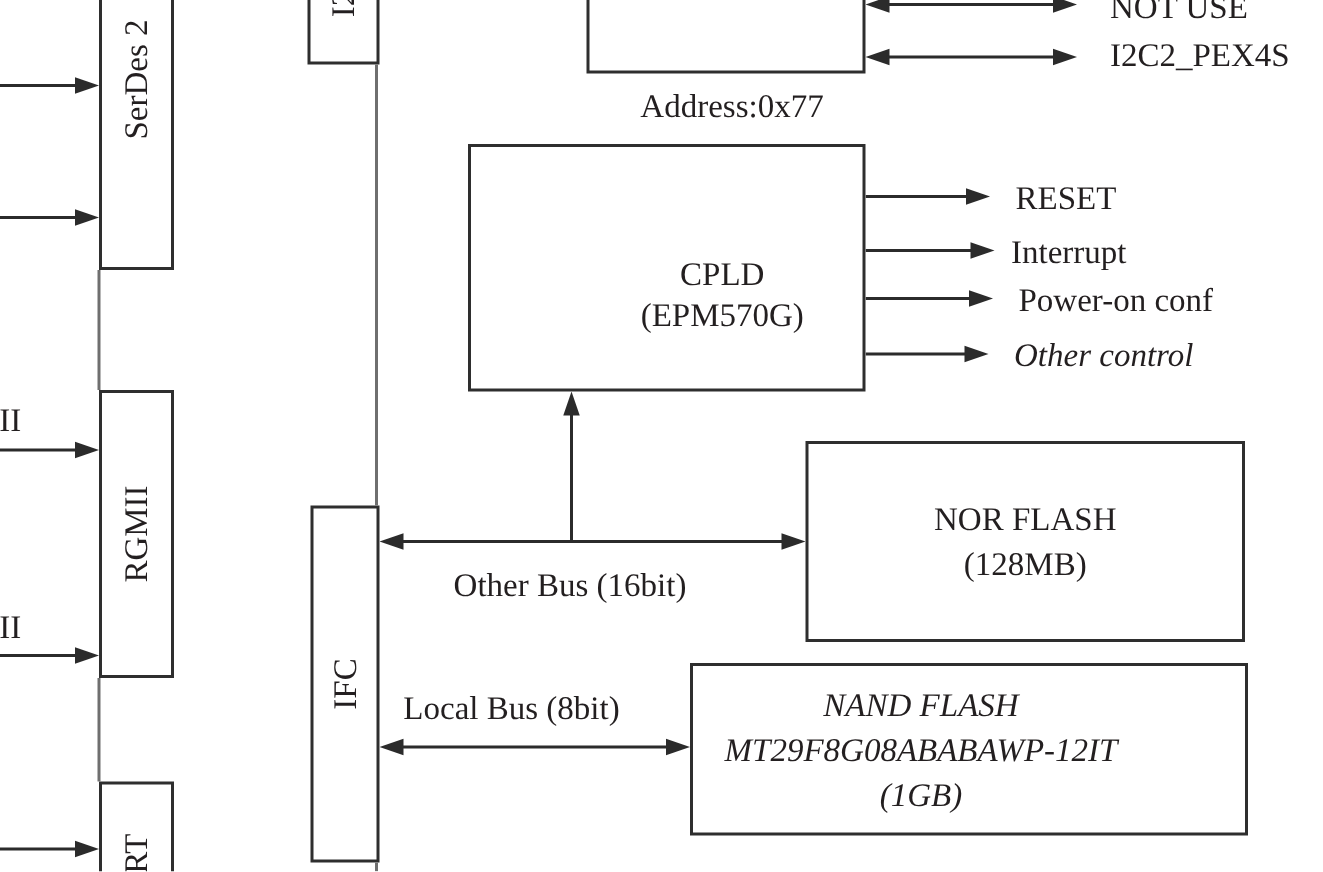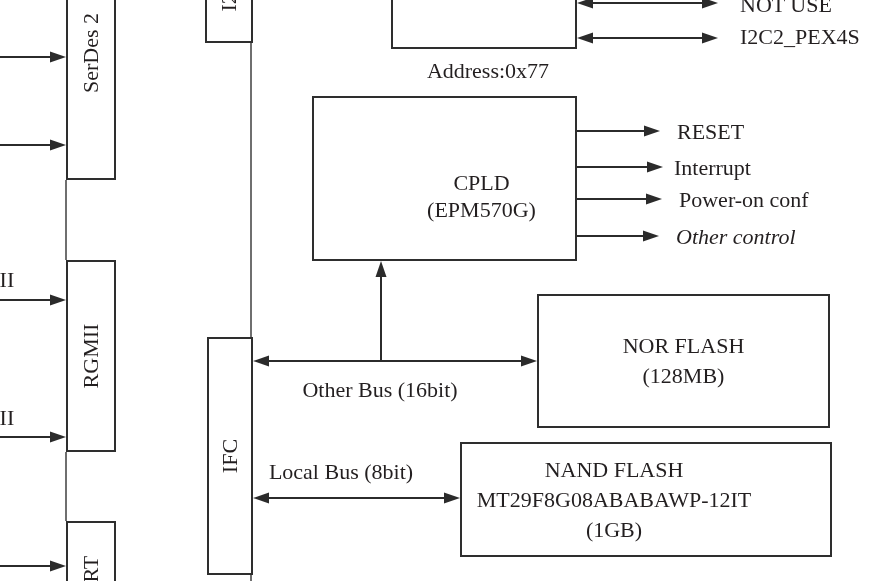--- a/index.html
+++ b/index.html
@@ -143,21 +143,21 @@
   <div class="txt" style="left:679px;top:189px;font-family:Liberation Serif, serif;">Power-on conf</div>
   <div class="txt" style="left:676px;top:226px;font-style:italic;">Other control</div>
 
   <div class="box" style="left:537px;top:294px;width:293px;height:134px;"></div>
   <div class="boxtext" style="left:537px;top:294px;width:293px;height:134px;align-items:center;">
     <div>NOR FLASH</div>
     <div>(128MB)</div>
   </div>
 
   <div class="box" style="left:460px;top:442px;width:372px;height:115px;"></div>
-  <div class="boxtext" style="left:460px;top:442px;width:308px;height:115px;">
+  <div class="boxtext" style="left:460px;top:442px;width:308px;height:115px;font-style:italic;">
     <div>NAND FLASH</div>
     <div>MT29F8G08ABABAWP-12IT</div>
     <div>(1GB)</div>
   </div>
 
   <div class="txt center" style="left:380px;top:390px;">Other Bus (16bit)</div>
   <div class="txt center" style="left:341px;top:472px;">Local Bus (8bit)</div>
 
 </div>
 

